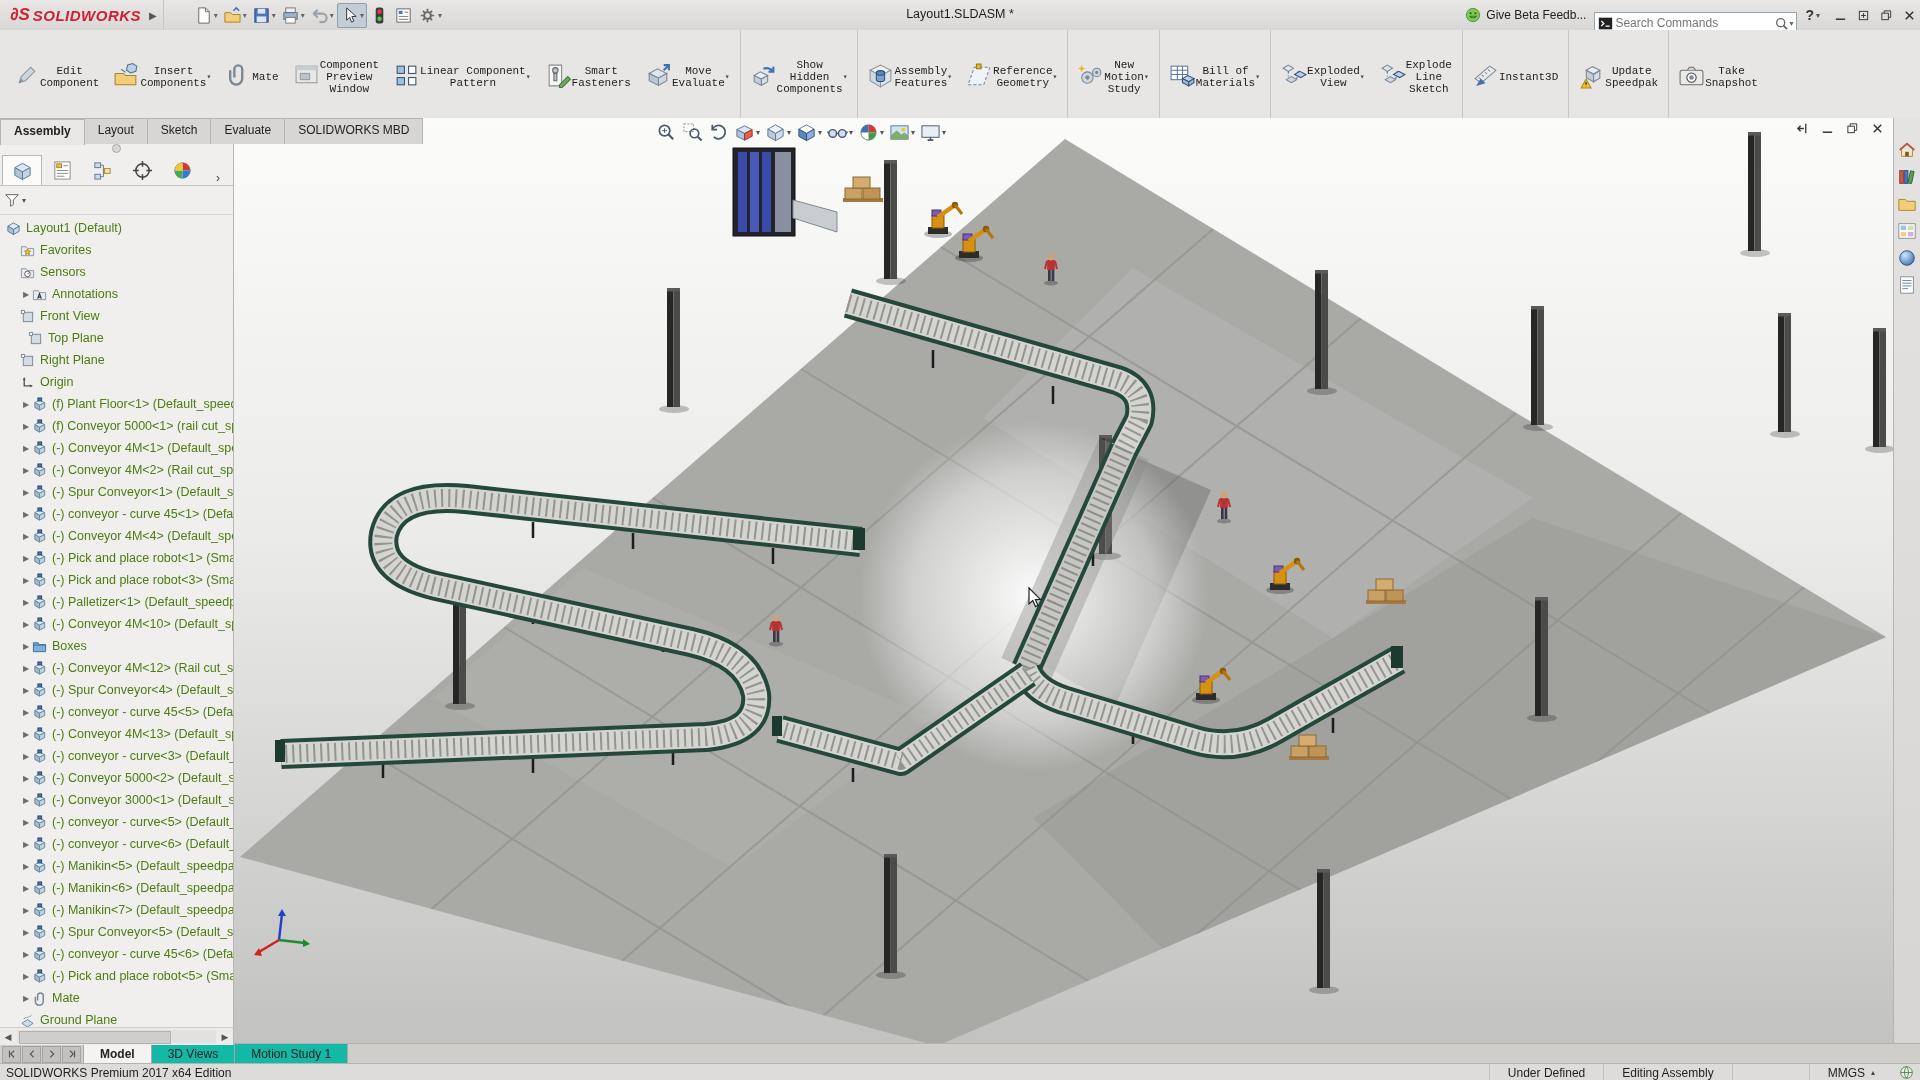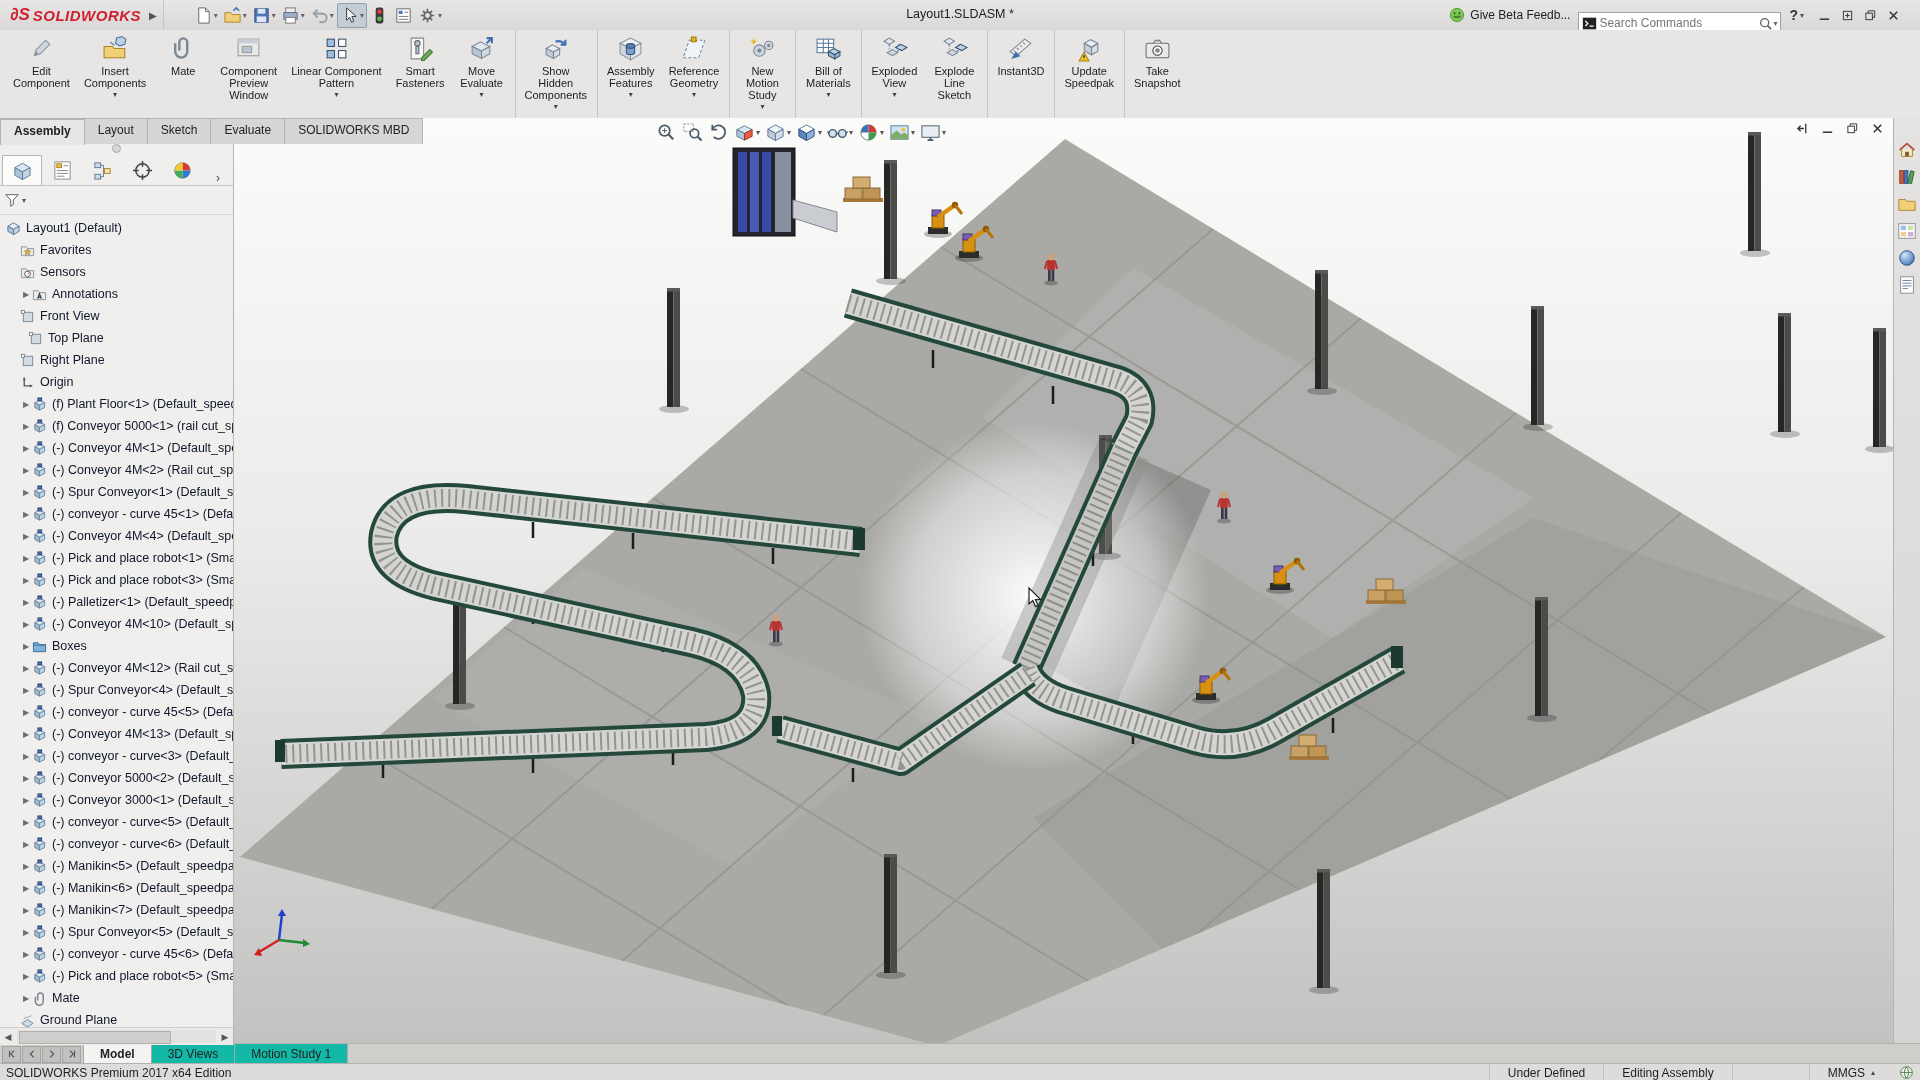--- a/index.html
+++ b/index.html
@@ -12,34 +12,34 @@
   .logo-wrap{display:flex;align-items:center;height:30px;padding:0 6px 0 10px;border-right:1px solid #c6c5c3;}
   .logo-glyph{color:#cf2030;font-weight:bold;font-style:italic;font-size:17px;margin-right:3px;}
   .logo-text{color:#cf2030;font-weight:bold;font-style:italic;font-size:15px;letter-spacing:.5px;}
   .logo-fly{margin-left:8px;color:#555;font-size:10px;}
   #quickbar{display:flex;align-items:center;margin-left:28px;gap:1px;}
   .qi{display:flex;align-items:center;padding:2px 2px;border-radius:2px;}
   .qi svg{width:19px;height:19px;}
   .qi .caret{font-size:8px;color:#666;margin-left:1px;}
   .qi.q-active{background:#c3cdd6;border:1px solid #8fa0ae;}
   #doc-title{position:absolute;left:50%;transform:translateX(-50%);top:7px;font-size:12.5px;color:#1c1c1c;}
-  #tb-right{position:absolute;right:20px;top:0;height:30px;display:flex;align-items:center;gap:8px;}
+  #tb-right{position:absolute;right:4px;top:0;height:30px;display:flex;align-items:center;gap:8px;}
   .feedback{display:flex;align-items:center;gap:5px;font-size:12px;color:#222;}
   .feedback svg{width:16px;height:16px;}
   #searchbox{display:flex;align-items:center;background:#fff;border:1px solid #9aa4ad;height:21px;width:195px;padding:0 3px;margin-top:16px;}
   #searchbox svg{width:15px;height:15px;}
   #searchbox input{border:none;outline:none;flex:1;font-size:12px;color:#333;font-family:inherit;min-width:10px;background:transparent;}
   #searchbox .caret{font-size:8px;color:#666;}
   .help{font-size:14px;font-weight:bold;color:#333;display:flex;align-items:center;gap:2px;}
   .help .caret{font-size:8px;color:#555;}
   #winbtns{display:flex;align-items:center;gap:10px;margin-left:6px;}
   .wb svg{width:13px;height:13px;}
   
   #ribbon{position:absolute;left:0;top:30px;width:1920px;height:88px;background:#e7e6e4;border-bottom:1px solid #c2c1bf;display:flex;align-items:stretch;padding-left:6px;}
-  .rb{display:flex;flex-direction:column;align-items:center;justify-content:flex-start;padding:5px 7px 2px;min-width:46px;position:relative;}
+  .rb{display:flex;flex-direction:row;align-items:center;justify-content:flex-start;padding:5px 7px 2px;min-width:46px;position:relative;font-family:Liberation Mono, monospace;}
   .rb .ric svg{width:27px;height:27px;}
   .rb .rlabel{margin-top:3px;font-size:11px;line-height:12px;text-align:center;white-space:pre-line;color:#1d1d1d;}
   .rb .caret{font-size:8px;color:#444;margin-top:1px;}
   .rb.group-end{border-right:1px solid #c8c7c5;margin-right:2px;padding-right:10px;}
   
   #cmdtabs{position:absolute;left:0;top:118px;height:25px;display:flex;z-index:30;}
   .ctab{padding:4px 13px 0;font-size:12px;color:#222;background:#d7d6d4;border:1px solid #b5b4b2;border-bottom:none;margin-right:-1px;height:21px;}
   .ctab.active{background:#e8e7e5;font-weight:bold;border-top:2px solid #b5b4b2;}
   
   #panel{position:absolute;left:0;top:143px;width:233px;height:902px;background:#f0efee;border-right:1px solid #b7b6b4;z-index:20;display:flex;flex-direction:column;}
@@ -51,21 +51,21 @@
   .ptab.active{background:#fbfbfa;border-color:#b9b8b6;}
   #ptab-more{margin-left:8px;font-size:12px;color:#444;width:16px;text-align:center;}
   #filter-row{height:24px;display:flex;align-items:center;padding:2px 4px;border-bottom:1px solid #d8d7d5;gap:2px;}
   #filter-row svg{width:16px;height:16px;}
   #filter-row .caret{font-size:8px;color:#555;}
   #tree{flex:1;overflow:hidden;padding-top:2px;}
   .trow{height:22px;display:flex;align-items:center;white-space:nowrap;overflow:hidden;}
   .trow .arrow{width:12px;font-size:8px;color:#6d6d6d;flex:0 0 12px;text-align:center;}
   .trow .ticon{width:17px;flex:0 0 17px;display:flex;align-items:center;}
   .trow .ticon svg{width:15px;height:15px;}
-  .trow .tlabel{font-size:12.5px;color:#0f172a;margin-left:3px;overflow:hidden;}
+  .trow .tlabel{font-size:12.5px;color:#4d7c0f;margin-left:3px;overflow:hidden;}
   #panel-hscroll{height:17px;background:#ecebe9;border-top:1px solid #cfcecc;display:flex;align-items:center;}
   .hs-btn{width:16px;height:15px;display:flex;align-items:center;justify-content:center;font-size:9px;color:#555;}
   #hs-track{flex:1;height:13px;background:#e2e1df;margin:0 1px;position:relative;}
   #hs-thumb{position:absolute;left:2px;top:1px;width:150px;height:11px;background:#cfcecc;border:1px solid #b2b1af;}
   
   #viewport{position:absolute;left:233px;top:118px;width:1687px;height:925px;overflow:hidden;background:#fff;}
   #scene{position:absolute;left:0;top:0;}
   #headsup{position:absolute;left:422px;top:3px;display:flex;align-items:center;gap:3px;z-index:5;}
   .hu{display:flex;align-items:center;padding:1px;border-radius:2px;}
   .hu svg{width:21px;height:21px;}

